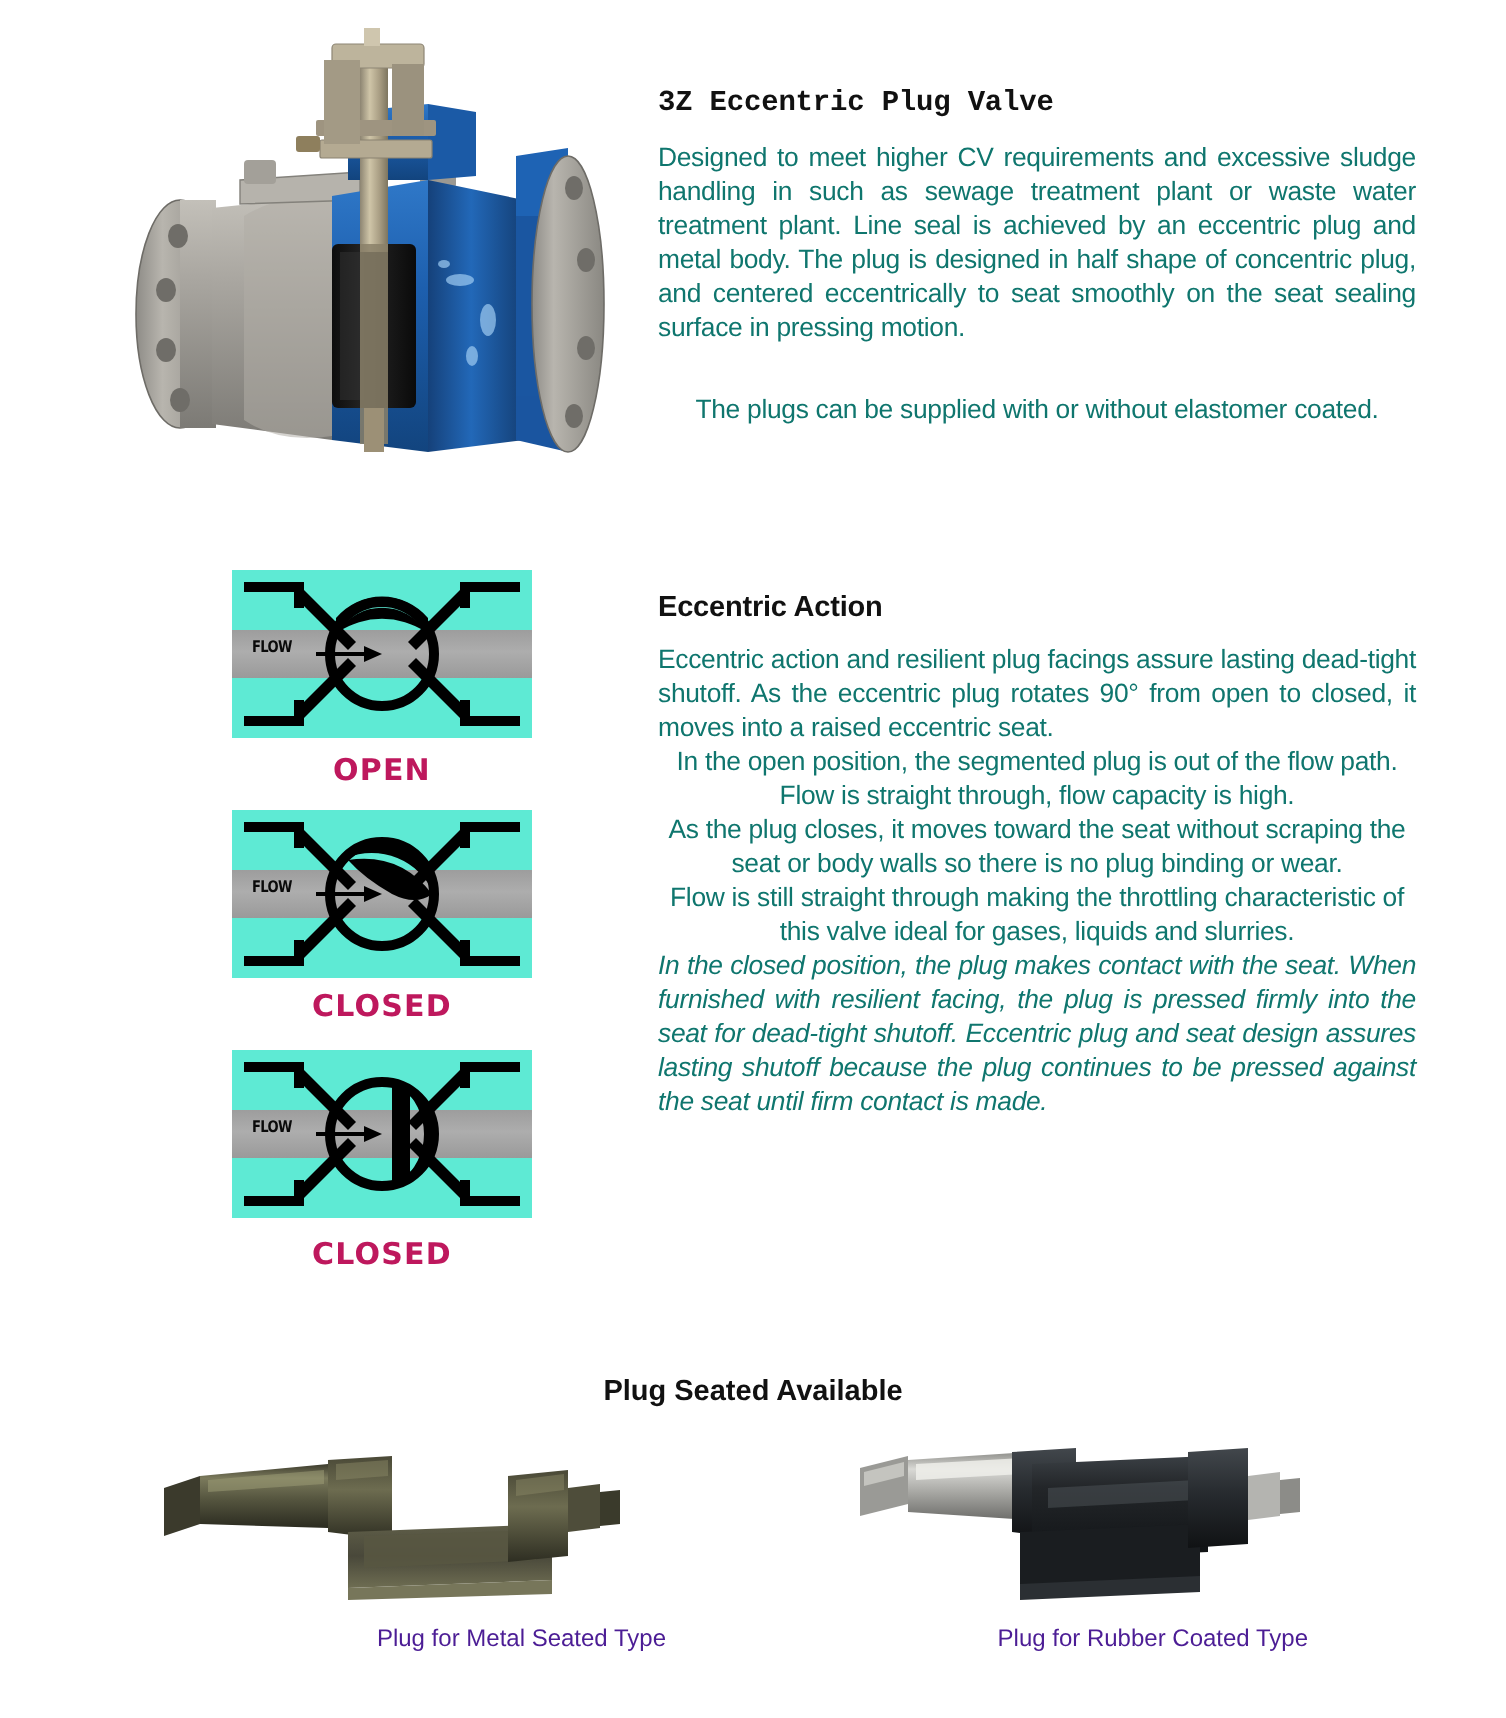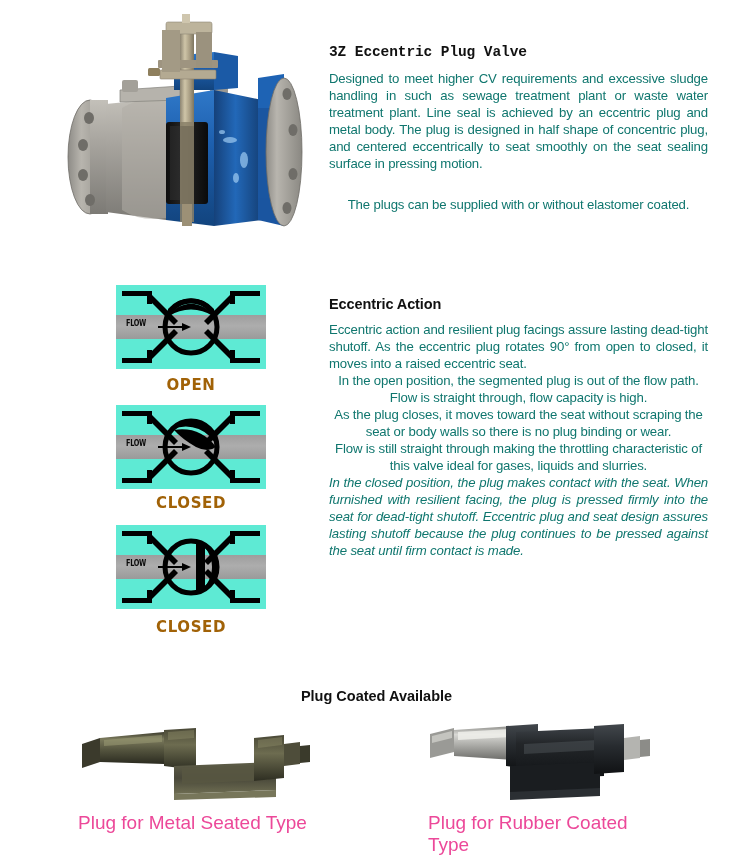--- a/index.html
+++ b/index.html
@@ -61,38 +61,38 @@
     transform-origin: left center;
   }
   .diagram-caption {
     position: absolute;
     width: 150px;
     text-align: center;
     font-family: "DejaVu Sans", sans-serif;
     font-size: 15px;
     font-weight: bold;
     letter-spacing: 0.6px;
-    color: #a16207;
+    color: #be185d;
   }
 
   
   #plug-options-title {
     position: absolute;
     left: 0; right: 0;
     top: 688px;
     text-align: center;
     font-size: 14.5px;
     font-weight: bold;
     color: #111111;
   }
   .plug-caption {
     position: absolute;
-    font-size: 19px;
-    color: #ec4899;
-    text-align: left;
+    font-size: 12px;
+    color: #4c1d95;
+    text-align: right;
   }
 </style>
 </head>
 <body>
 
 <div class="abs" id="valve-photo">
   <svg width="248" height="232" viewBox="0 0 248 232">
     <defs>
       <linearGradient id="gCast" x1="0" y1="0" x2="0" y2="1">
         <stop offset="0%" stop-color="#c3c0b9"></stop>
@@ -287,21 +287,21 @@
 <div class="abs body-text" style="left:329px; top:321px; width:379px;">Eccentric action and resilient plug facings assure lasting dead-tight shutoff. As the eccentric plug rotates 90° from open to closed, it moves into a raised eccentric seat.</div>
 
 <div class="abs body-text nojustify" style="left:329px; top:372px; width:379px;">In the open position, the segmented plug is out of the flow path. Flow is straight through, flow capacity is high.</div>
 
 <div class="abs body-text nojustify" style="left:329px; top:406px; width:379px;">As the plug closes, it moves toward the seat without scraping the seat or body walls so there is no plug binding or wear.</div>
 
 <div class="abs body-text nojustify" style="left:329px; top:440px; width:379px;">Flow is still straight through making the throttling characteristic of this valve ideal for gases, liquids and slurries.</div>
 
 <div class="abs body-text" style="left:329px; top:474px; width:379px;font-style:italic;">In the closed position, the plug makes contact with the seat. When furnished with resilient facing, the plug is pressed firmly into the seat for dead-tight shutoff. Eccentric plug and seat design assures lasting shutoff because the plug continues to be pressed against the seat until firm contact is made.</div>
 
-<div id="plug-options-title">Plug Coated  Available</div>
+<div id="plug-options-title">Plug Seated  Available</div>
 
 <div class="abs" style="left:78px; top:718px;">
   <svg width="255" height="82" viewBox="0 0 255 82">
     <defs>
       <linearGradient id="gMet" x1="0" y1="0" x2="0" y2="1">
         <stop offset="0%" stop-color="#3c3b2d"></stop>
         <stop offset="22%" stop-color="#7b7a5c"></stop>
         <stop offset="55%" stop-color="#55553f"></stop>
         <stop offset="100%" stop-color="#2b2b20"></stop>
       </linearGradient>

